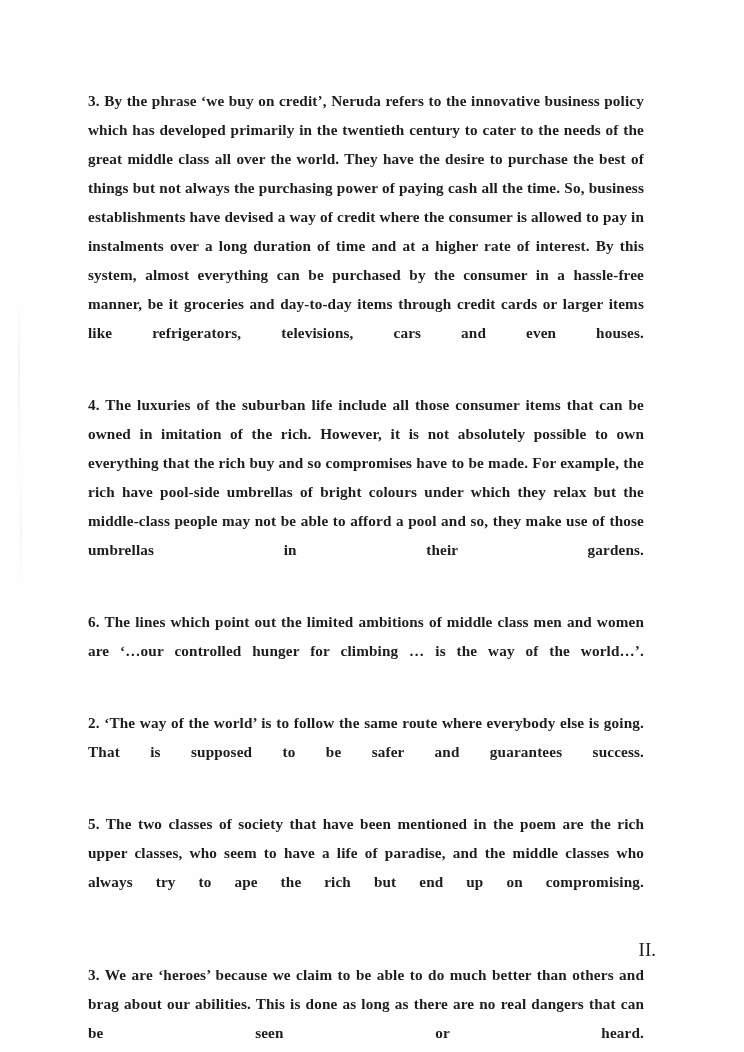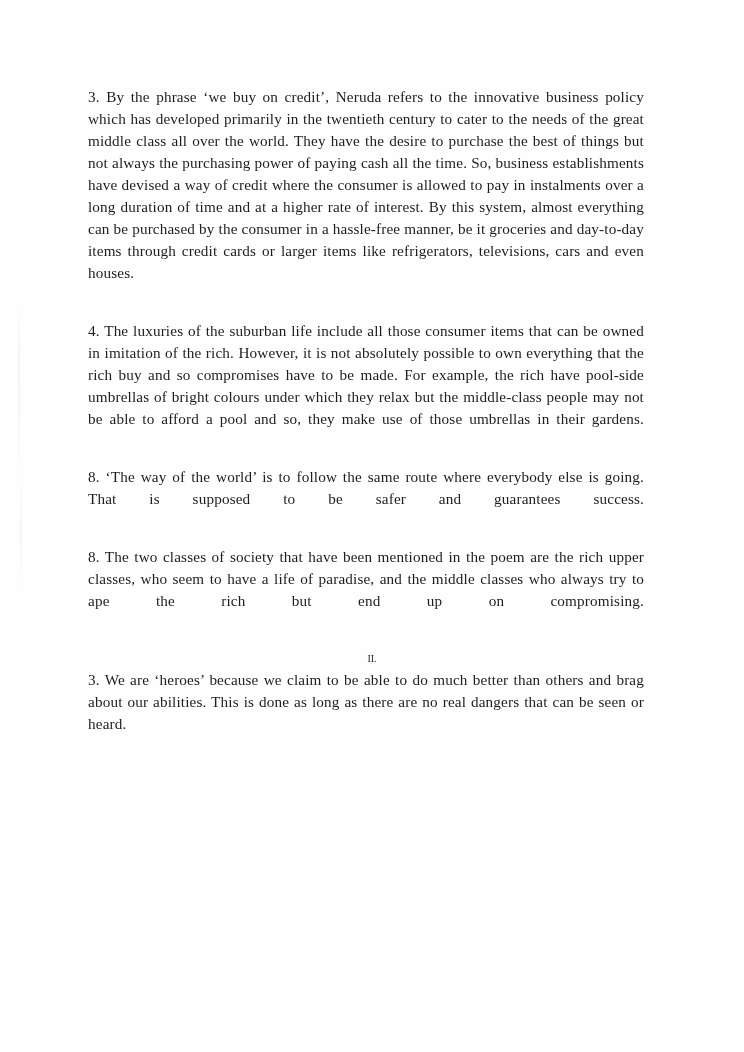--- a/index.html
+++ b/index.html
@@ -49,43 +49,44 @@
   }
   .content {
     position: absolute;
     left: 88px;
     top: 86px;
     width: 568px;
   }
   p.para {
     margin: 0 12px 14px 0;
     font-size: 15.2px;
-    line-height: 22px;
+    line-height: 29px;
     color: #1d1d1d;
     text-align: justify;
     text-justify: inter-word;
     -webkit-hyphens: none;
     hyphens: none;
     letter-spacing: 0.01em;
+    font-weight: bold;
   }
   p.para:last-child {
     margin-bottom: 0;
   }
   
   p.para::after {
     content: "";
     display: inline-block;
     width: 100%;
   }
   .section-label {
     margin: 0 0 0 0;
-    font-size: 10px;
+    font-size: 19px;
     line-height: 21.2px;
     color: #1d1d1d;
-    text-align: center;
+    text-align: right;
   }
   .section-label::after { content: none; }
   
   .tight-top {
     margin-top: 0;
   }
   .section-gap {
     margin-top: 14px;
   }
 </style>
@@ -97,24 +98,25 @@
   <div class="scan-edge-left"></div>
   <div class="scan-edge-left2"></div>
 
   <div class="content">
 
     <p class="para">3. By the phrase ‘we buy on credit’, Neruda refers to the innovative business policy which has developed primarily in the twentieth century to cater to the needs of the great middle class all over the world. They have the desire to purchase the best of things but not always the purchasing power of paying cash all the time. So, business establishments have devised a way of credit where the consumer is allowed to pay in instalments over a long duration of time and at a higher rate of interest. By this system, almost everything can be purchased by the consumer in a hassle-free manner, be it groceries and day-to-day items through credit cards or larger items like refrigerators, televisions, cars and even houses.</p>
 
     <p class="para">4. The luxuries of the suburban life include all those consumer items that can be owned in imitation of the rich. However, it is not absolutely possible to own everything that the rich buy and so compromises have to be made. For example, the rich have pool-side umbrellas of bright colours under which they relax but the middle-class people may not be able to afford a pool and so, they make use of those umbrellas in their gardens.</p>
 
 
+    <p class="para">6. The lines which point out the limited ambitions of middle class men and women are ‘…our controlled hunger for climbing … is the way of the world…’.</p>
 
-    <p class="para">8. ‘The way of the world’ is to follow the same route where everybody else is going. That is supposed to be safer and guarantees success.</p>
+    <p class="para">2. ‘The way of the world’ is to follow the same route where everybody else is going. That is supposed to be safer and guarantees success.</p>
 
-    <p class="para">8. The two classes of society that have been mentioned in the poem are the rich upper classes, who seem to have a life of paradise, and the middle classes who always try to ape the rich but end up on compromising.</p>
+    <p class="para">5. The two classes of society that have been mentioned in the poem are the rich upper classes, who seem to have a life of paradise, and the middle classes who always try to ape the rich but end up on compromising.</p>
 
     <p class="section-label section-gap">II.</p>
 
 
 
     <p class="para">3. We are ‘heroes’ because we claim to be able to do much better than others and brag about our abilities. This is done as long as there are no real dangers that can be seen or heard.</p>
 
   </div>
 </div>
 

